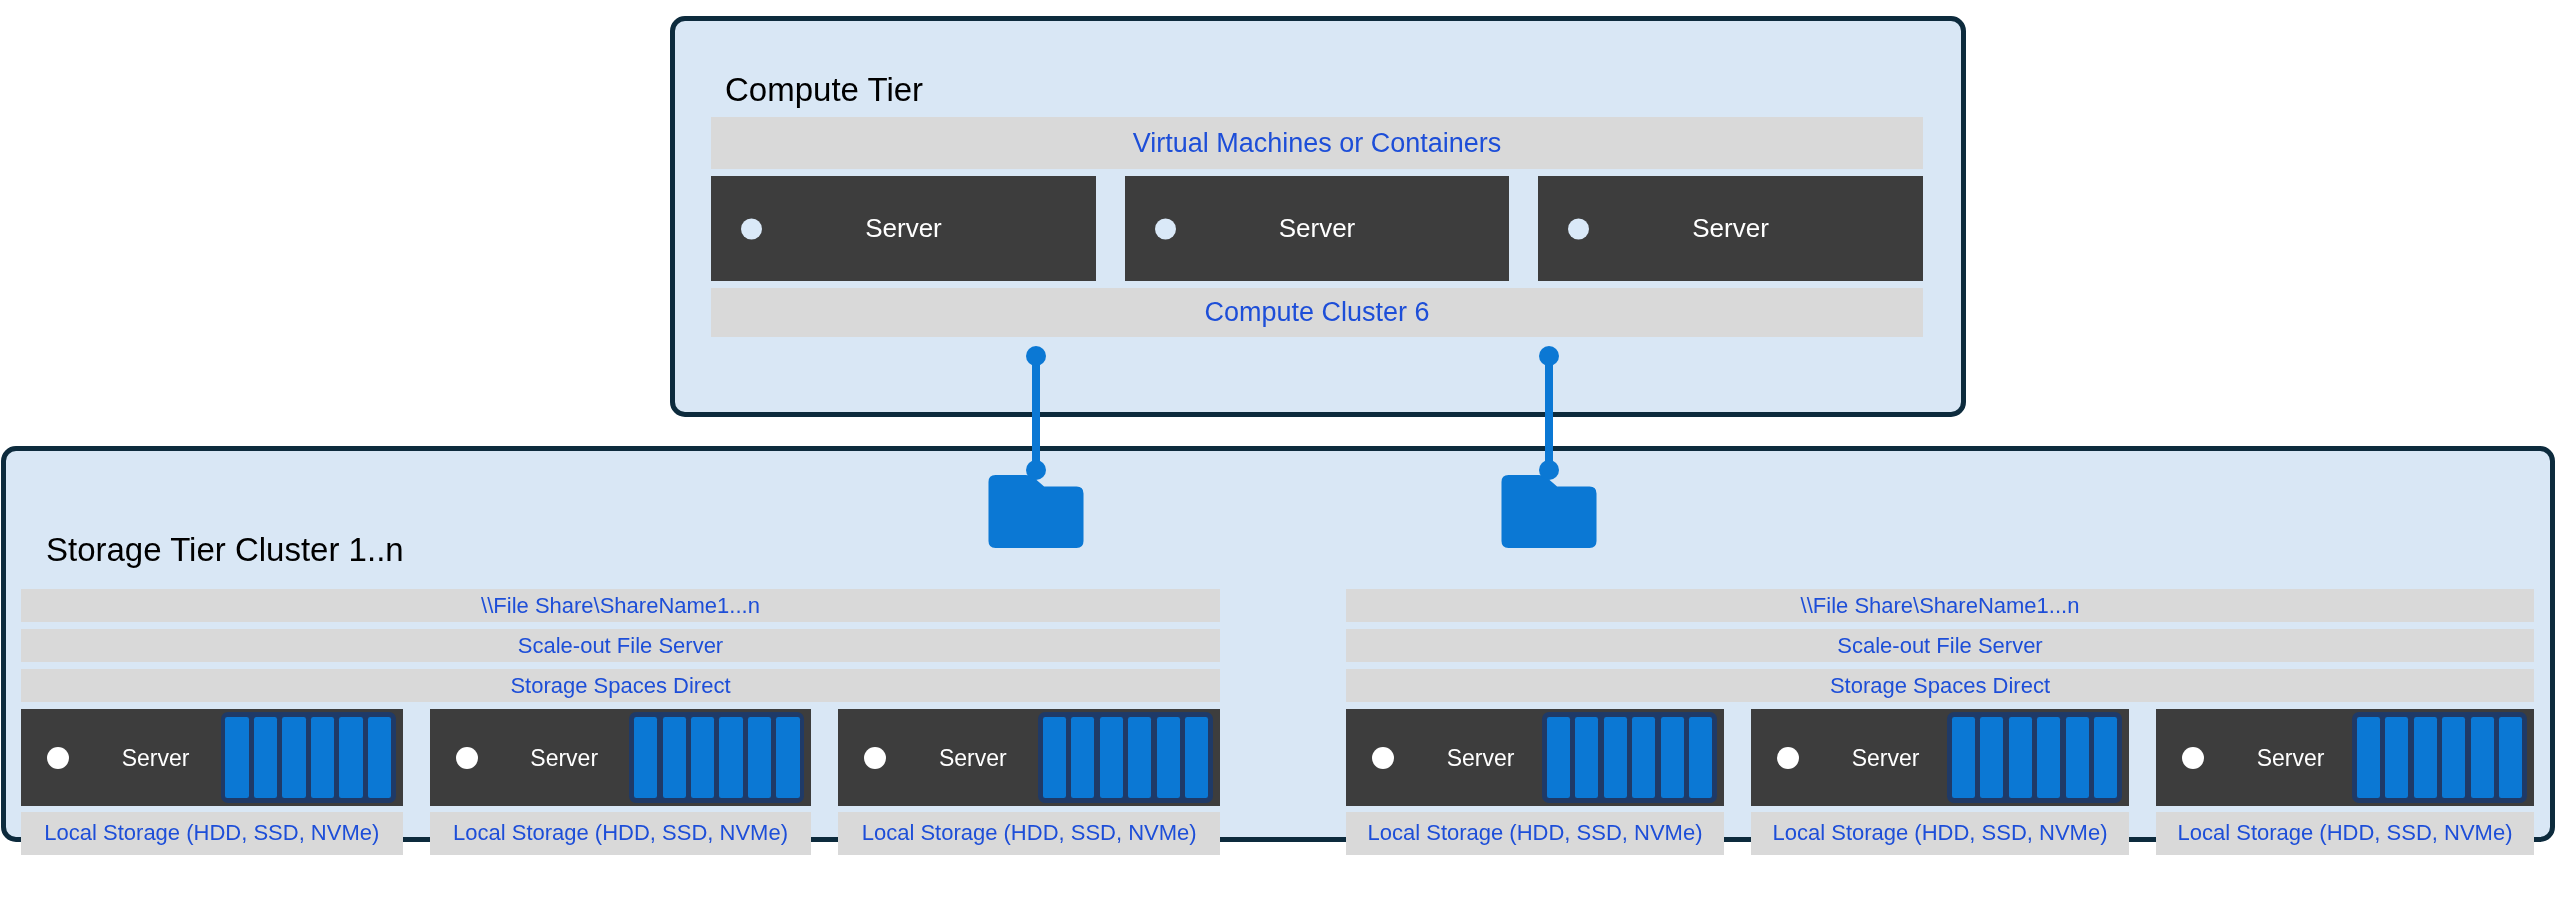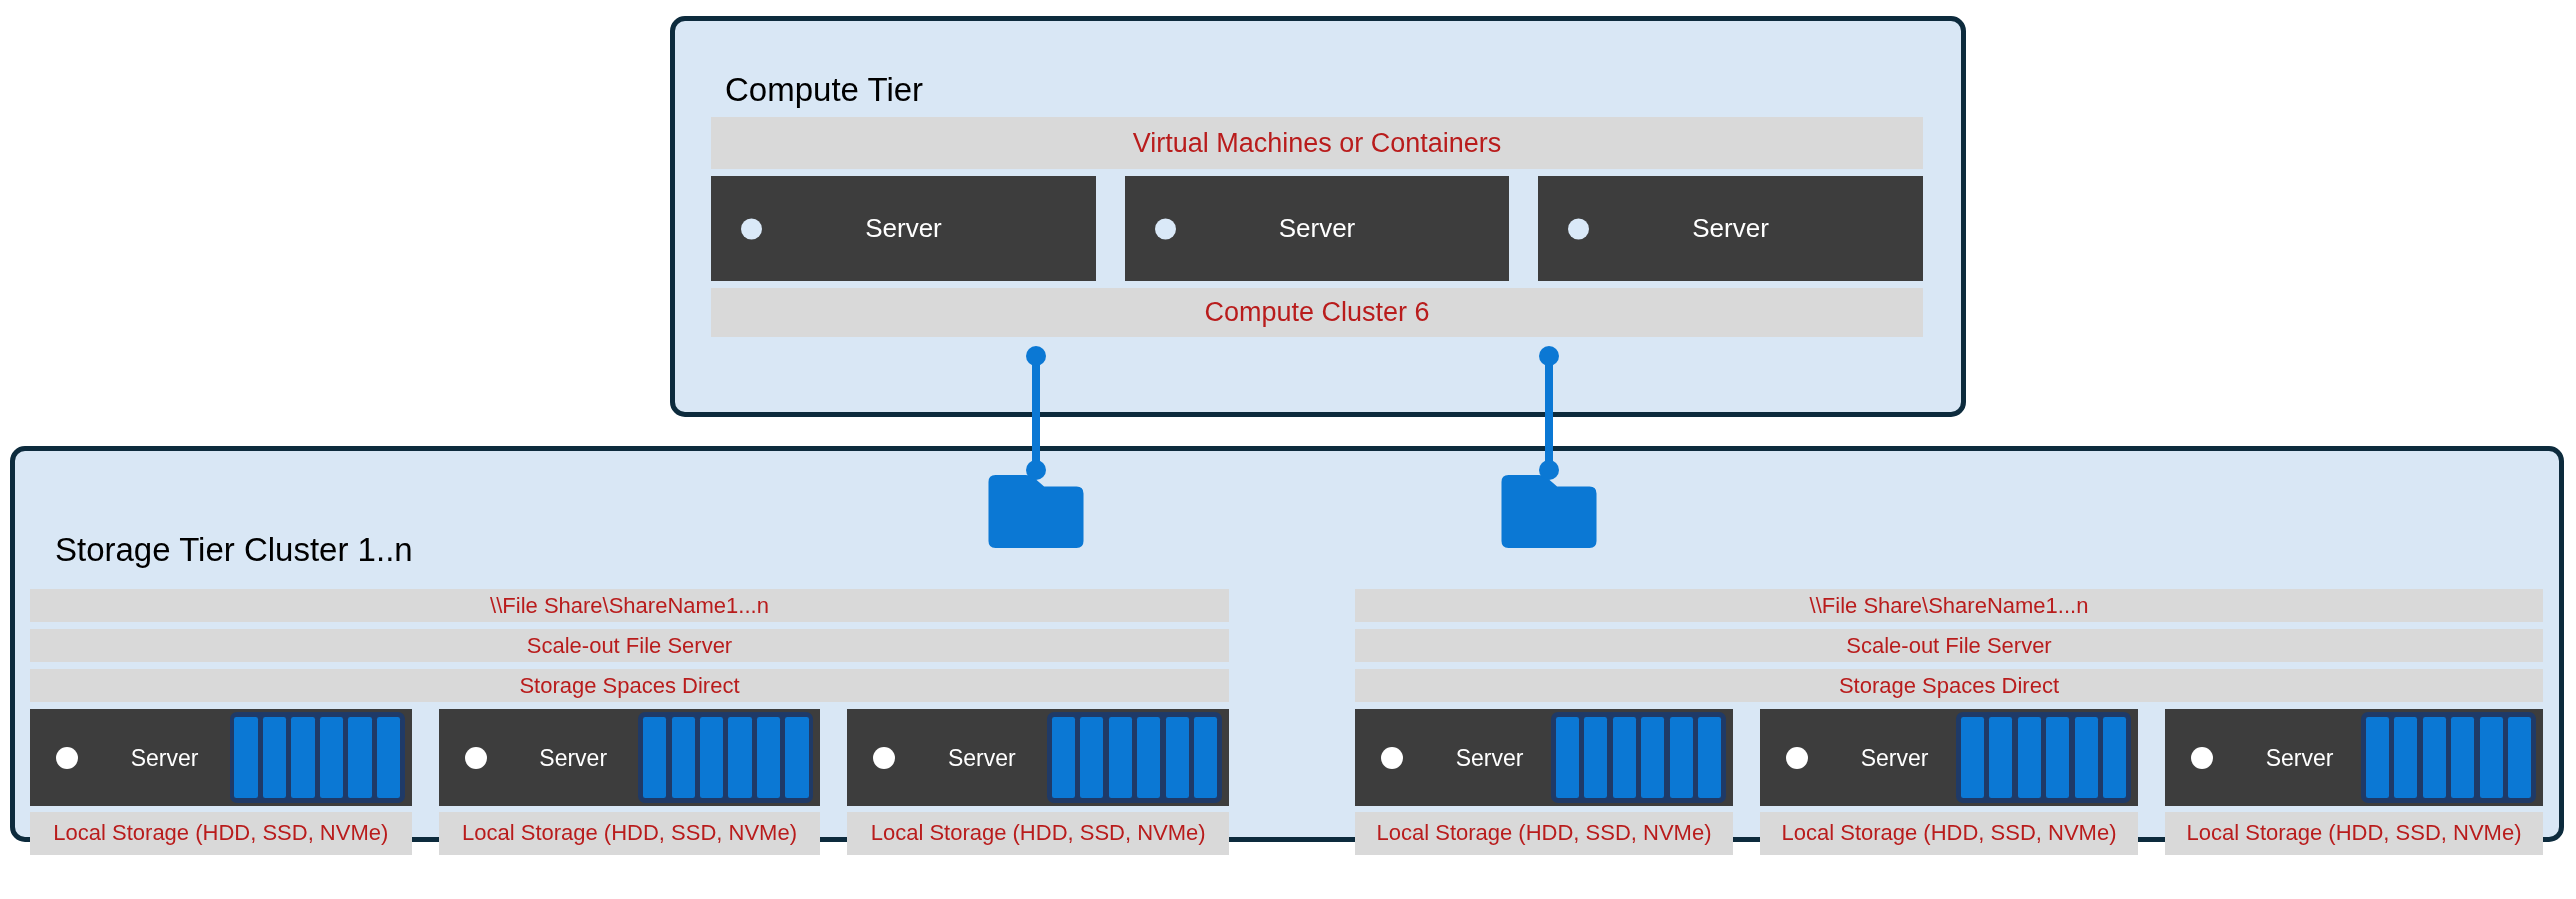--- a/index.html
+++ b/index.html
@@ -25,39 +25,39 @@
 
   
   .tier {
     position: absolute;
     box-sizing: border-box;
     background: var(--tier-fill);
     border: 5.8px solid var(--tier-border);
     border-radius: 15px;
   }
   #compute-box { left: 670px; top: 16.3px;  width: 1296px; height: 401px; }
-  #storage-box { left: 10px;   top: 446px; width: 2554px; height: 396px; }
+  #storage-box { left: 1px;   top: 446px; width: 2554px; height: 396px; }
 
   .tier-title {
     position: absolute;
     font-size: 33px;
     font-weight: 400;
     white-space: nowrap;
     color: #000;
   }
   #compute-title { left: 50px; top: 28px; }
   #storage-title { left: 40px; top: 58px; }
 
   
   .gbar {
     background: var(--bar-gray);
     display: flex;
     align-items: center;
     justify-content: center;
-    color: #b91c1c;
+    color: #1d4ed8;
     white-space: nowrap;
   }
 
   
   #vm-bar      { position: absolute; left: 36px; top: 96px; width: 1212px; height: 52px; font-size: 27px; }
   #cluster-bar { position: absolute; left: 36px; top: 267px; width: 1212px; height: 49px; font-size: 27px; }
 
   #compute-server-row {
     position: absolute;
     left: 36px; top: 155px;

